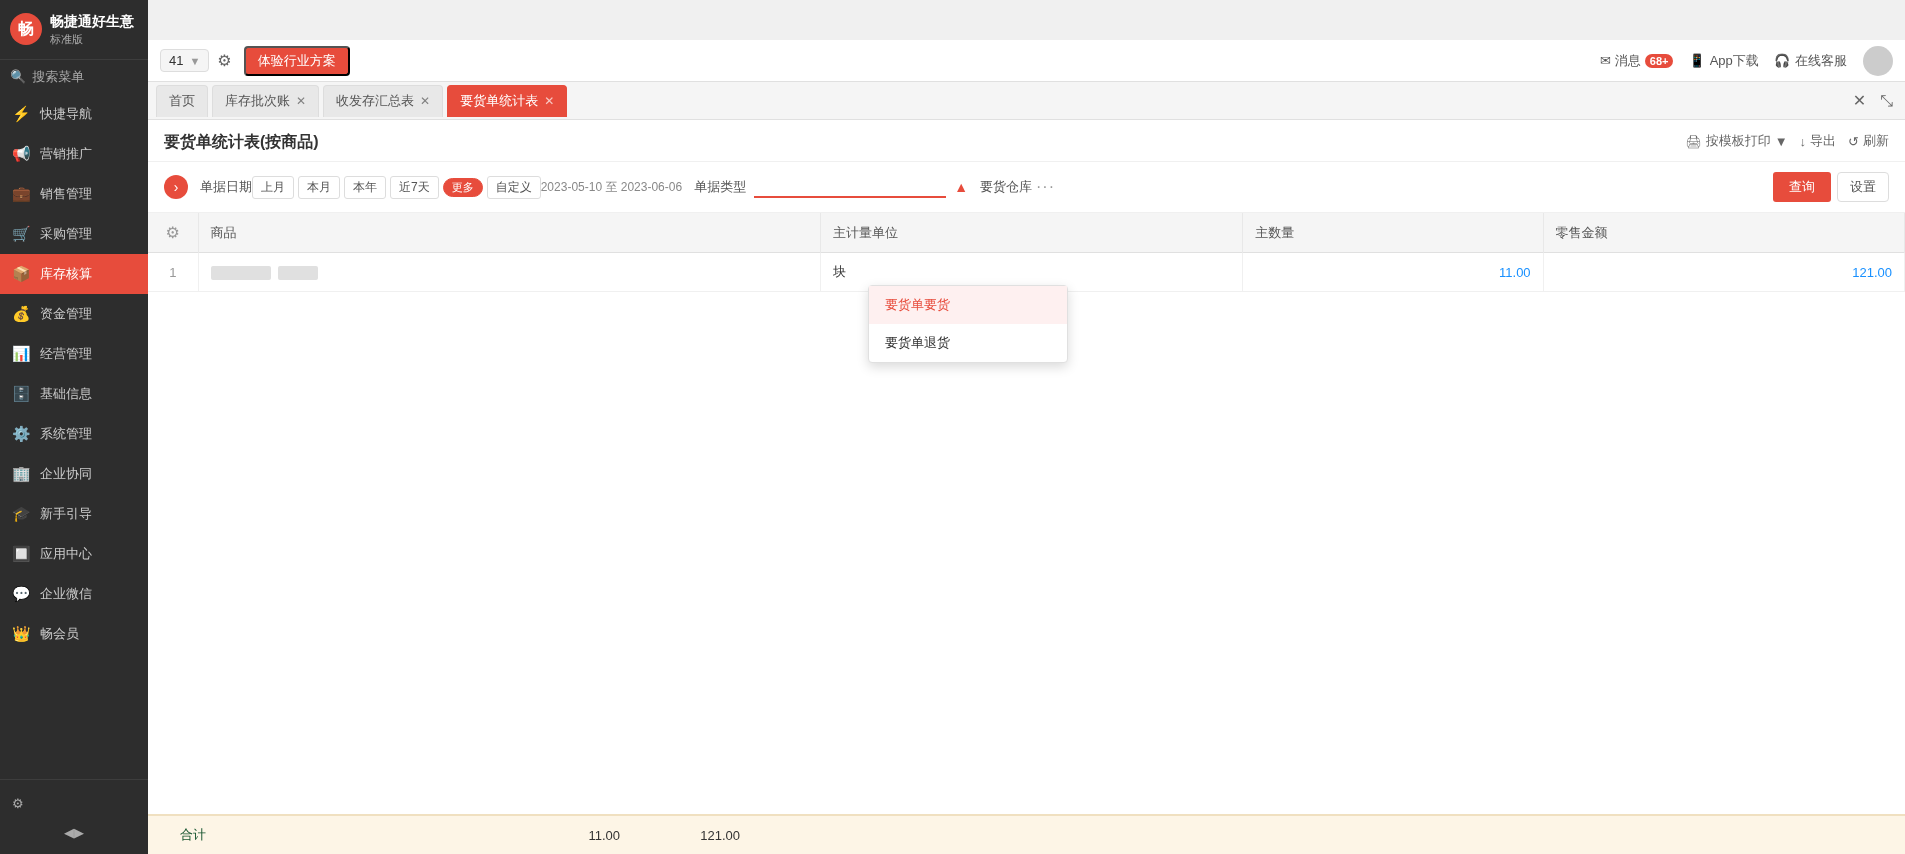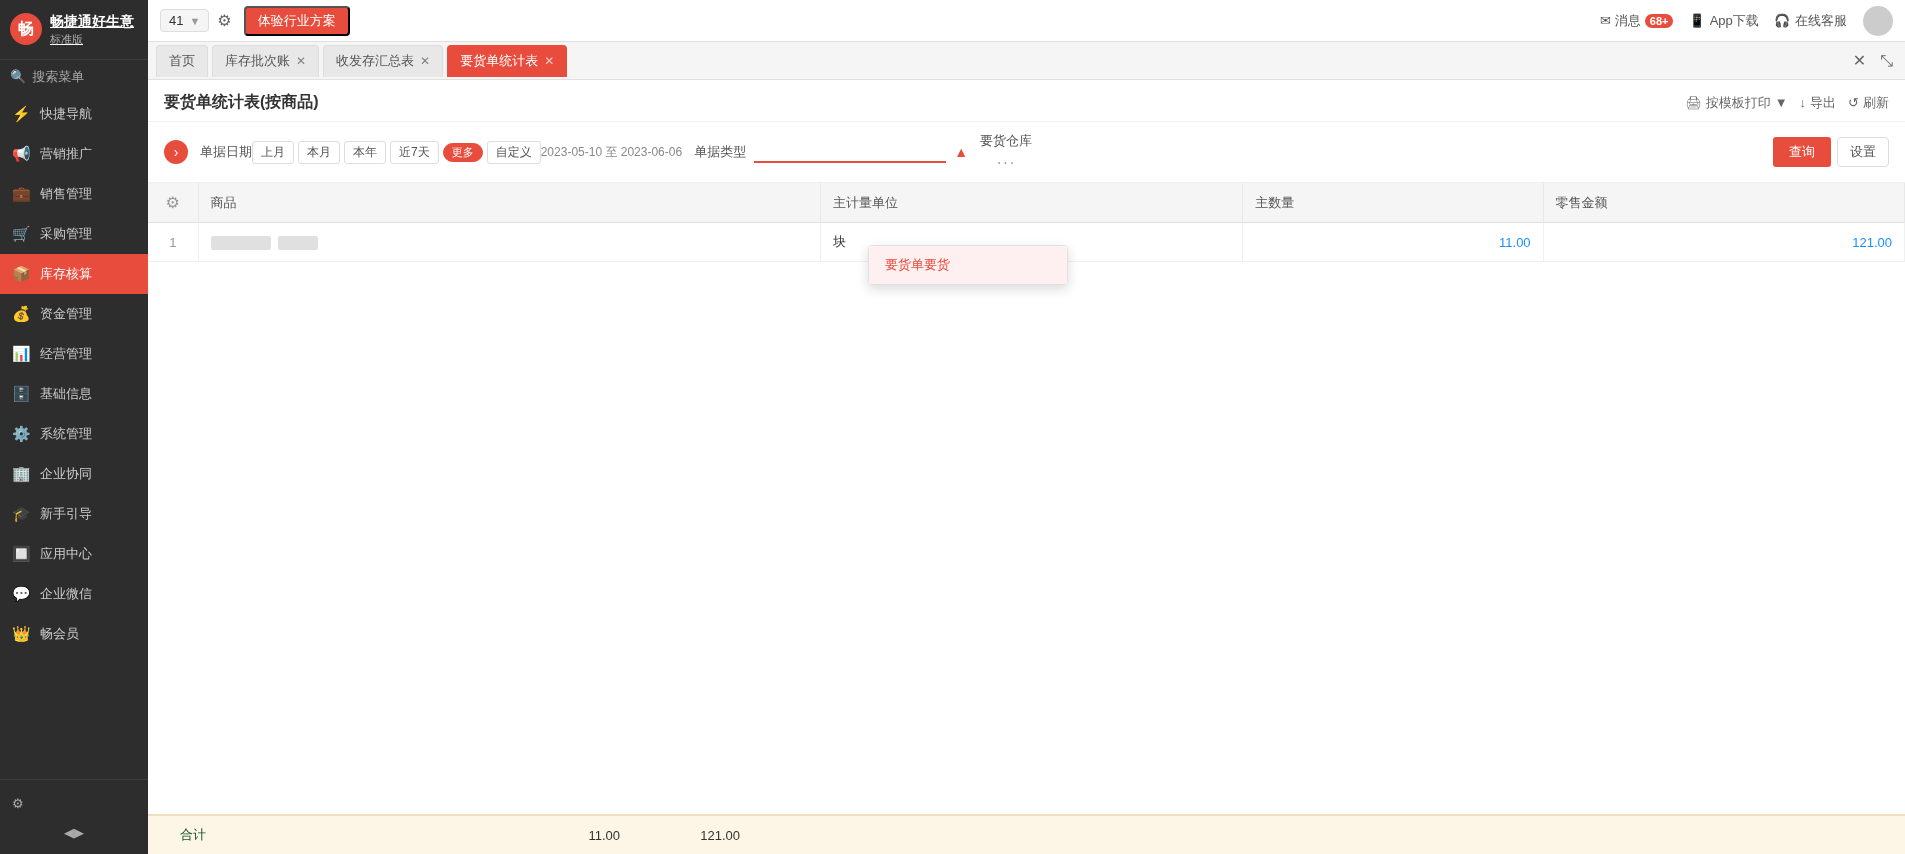--- a/index.html
+++ b/index.html
@@ -30,21 +30,21 @@
       border-radius: 50%;
       display: flex;
       align-items: center;
       justify-content: center;
       color: white;
       font-weight: bold;
       font-size: 16px;
       margin-right: 8px;
       flex-shrink: 0;
     }
-    .sidebar-logo .logo-text { font-size: 12px; line-height: 1.4; text-decoration: underline; }
+    .sidebar-logo .logo-text { font-size: 12px; line-height: 1.4; }
     .sidebar-logo .logo-text .main { font-size: 14px; font-weight: bold; color: white; }
     .sidebar-logo .logo-text .sub { font-size: 11px; color: #aaa; }
 
     .sidebar-search {
       display: flex;
       align-items: center;
       padding: 8px 10px;
       color: #aaa;
       cursor: pointer;
       font-size: 13px;
@@ -102,20 +102,21 @@
 
     
     .topbar {
       height: 42px;
       background: white;
       display: flex;
       align-items: center;
       padding: 0 12px;
       border-bottom: 1px solid #e0e0e0;
       flex-shrink: 0;
+      margin-top: 40px;
     }
     .topbar-left {
       display: flex;
       align-items: center;
       flex: 1;
     }
     .topbar-store {
       display: flex;
       align-items: center;
       background: #f5f5f5;
@@ -203,21 +204,21 @@
       background: white;
       overflow: hidden;
       display: flex;
       flex-direction: column;
       position: relative;
     }
 
     .page-header {
       padding: 12px 16px 8px;
       display: flex;
-      align-items: center;
+      align-items: flex-start;
       justify-content: space-between;
       border-bottom: 1px solid #f0f0f0;
       flex-shrink: 0;
     }
     .page-title { font-size: 16px; font-weight: bold; color: #333; }
     .page-actions { display: flex; align-items: center; gap: 12px; }
     .page-action-btn {
       display: flex;
       align-items: center;
       gap: 4px;
@@ -295,21 +296,20 @@
     }
     .filter-dropdown-arrow {
       cursor: pointer;
       color: #e74c3c;
       font-size: 14px;
     }
     .filter-warehouse-group {
       display: flex;
       align-items: center;
       gap: 4px;
-      flex-direction: column;
     }
     .filter-warehouse-label { color: #555; font-size: 13px; }
     .filter-warehouse-dots { cursor: pointer; color: #999; font-size: 16px; letter-spacing: 1px; }
     .filter-actions { margin-left: auto; display: flex; gap: 6px; }
     .btn-query {
       background: #e74c3c;
       color: white;
       border: none;
       padding: 5px 16px;
       border-radius: 3px;
@@ -590,20 +590,21 @@
         <span class="filter-warehouse-dots">···</span>
       </div>
       <div class="filter-actions">
         <button class="btn-query">查询</button>
         <button class="btn-settings">设置</button>
       </div>
     </div>
 
     <div class="dropdown-overlay">
       <div class="dropdown-item selected">要货单要货</div>
+      <div class="dropdown-item">要货单退货</div>
     </div>
 
     <div class="table-area">
       <table>
         <thead>
           <tr>
             <th>
               <span class="table-settings-icon">⚙</span>
             </th>
             <th>商品</th>

